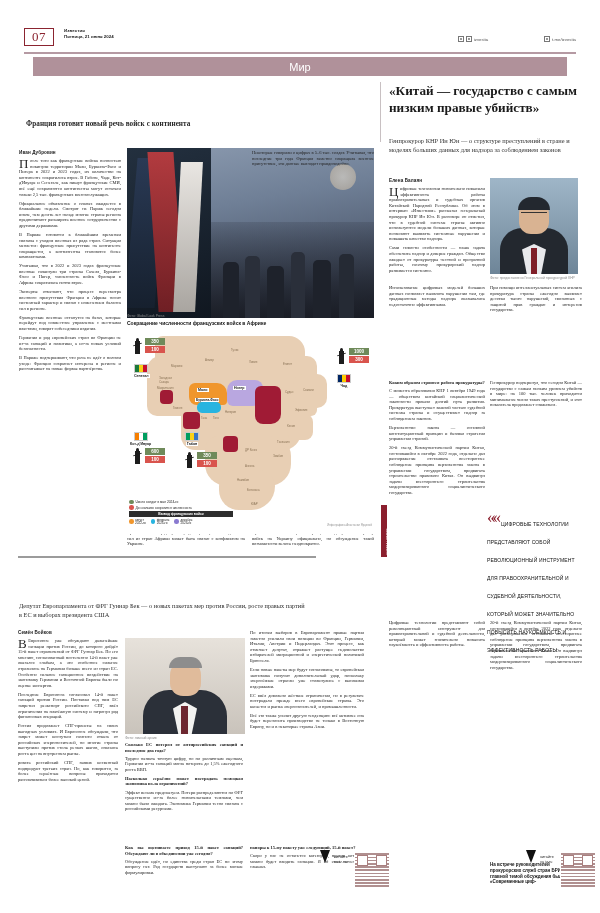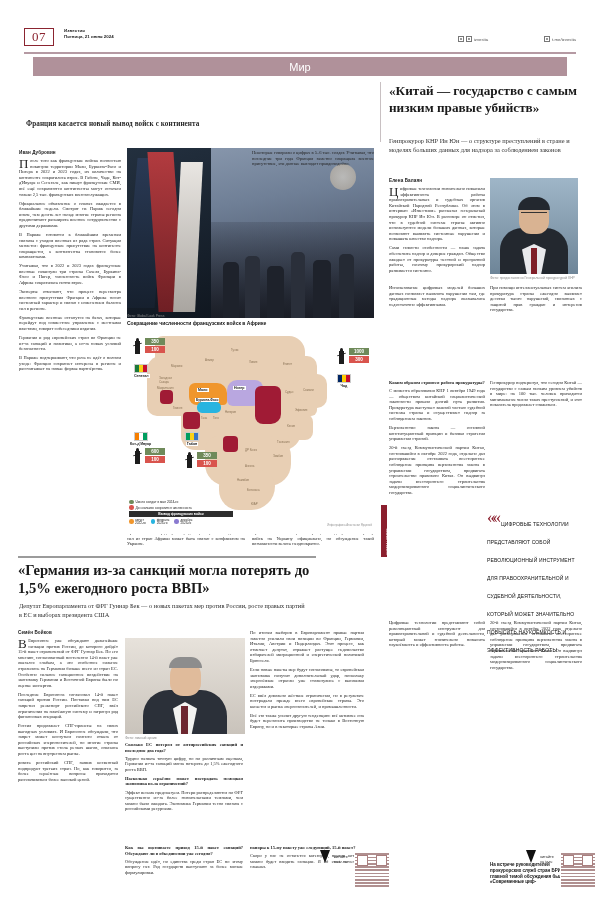--- a/index.html
+++ b/index.html
@@ -179,21 +179,21 @@
       <div class="social">
         <span class="sbox"></span>
         <span class="slabel">t.me/izvestia</span>
       </div>
     </div>
   </div>
   <div class="mast-rule"></div>
 
   <div class="banner">Мир</div>
 
-  <div class="sub-main">Франция касается новый вывод войск с континента</div>
+  <div class="sub-main">Франция готовит новый речь войск с континента</div>
   <div class="vrule-top"></div>
 
   <h2 class="h1-right">«Китай — государство с самым низким правые убийств»</h2>
   <div class="sub-right">Генпрокурор КНР Ин Юн — о структуре преступлений в стране и моделях больших данных для надзора за соблюдением законов</div>
 
   <div class="photo ph-main">
     <div class="sky"></div>
     <div class="sun"></div>
     <div class="flagdark"></div>
     <div class="fl1"></div>
@@ -438,21 +438,20 @@
     <p class="para">20-й съезд Коммунистической партии Китая, состоявшийся в октябре 2022 года, отдельно дал распоряжение отстаивать всестороннее соблюдение принципа верховенства закона в управлении государством, продвигать строительство правового Китая. Он выдвинул задачи всестороннего строительства модернизированного социалистического государства.</p>
   </div>
 
   <div class="boldnote" style="left:490px; top:862px; width:92px;">На встрече руководителей прокурорских служб стран БРИКС главной темой обсуждения были «Современные циф-</div>
   <div class="qr" style="left:560px; top:852px;"></div>
   <div class="readon" style="left:540px; top:855px; white-space:pre;">читайте
 на iz.ru</div>
   <div class="arrowdown" style="left:526px; top:850px;"></div>
 
   <div class="rule2"></div>
-  <h2 class="h2-left">«Германия из-за санкций могла потерять до 1,5% ежегодного роста ВВП»</h2>
   <div class="sub2">Депутат Европарламента от ФРГ Гуннар Бек — о новых пакетах мер против России, росте правых партий в ЕС и выборах президента США</div>
 
   <div class="photo ph-bek">
     <div class="bg"></div>
       <div class="suit"></div>
       <div class="shirt"></div>
     <div class="tie"></div>
       <div class="head"></div>
       <div class="hair"></div>
   </div>

